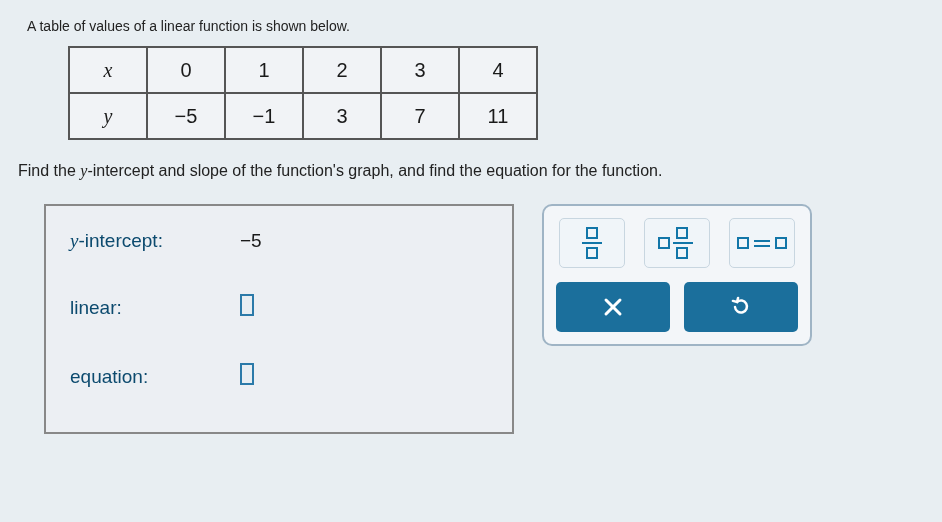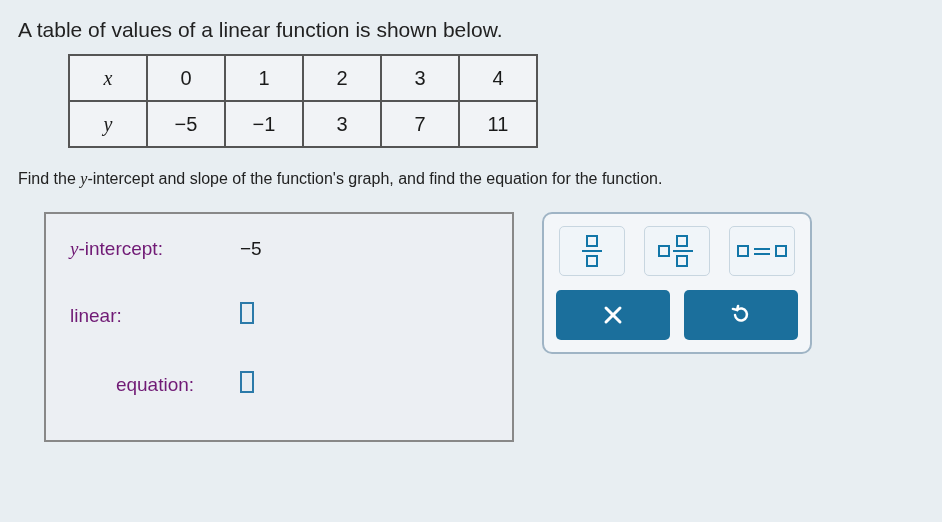--- a/index.html
+++ b/index.html
@@ -5,21 +5,21 @@
     * { box-sizing: border-box; margin: 0; padding: 0; }
     body {
       font-family: Arial, Helvetica, sans-serif;
       background: #e8eef2;
       width: 942px;
       height: 522px;
       padding: 18px 18px 0 18px;
       color: #1a1a1a;
       overflow: hidden;
     }
-    .prompt { font-size: 21px; color: #222; margin-bottom: 12px; }
+    .prompt { font-size: 14px; color: #222; margin-bottom: 12px; margin-left: 9px; }
     .values-table {
       border-collapse: collapse;
       margin-left: 50px;
       margin-bottom: 22px;
     }
     .values-table td {
       border: 2px solid #555;
       width: 78px;
       height: 46px;
       text-align: center;
@@ -34,22 +34,22 @@
     .instruction .ital { font-style: italic; font-family: Georgia, 'Times New Roman', serif; }
     .work-row { display: flex; gap: 28px; align-items: flex-start; padding-left: 26px; }
     .answer-panel {
       border: 2px solid #888;
       width: 470px;
       height: 230px;
       padding: 24px 24px 0 24px;
       background: #eceff3;
     }
     .ans-row { display: flex; align-items: center; margin-bottom: 42px; font-size: 19px; }
-    .ans-row:last-child { margin-bottom: 8px; text-align: center; }
-    .ans-label { width: 170px; font-style: italic; font-family: Georgia, 'Times New Roman', serif; color: #701a75; }
+    .ans-row:last-child { margin-bottom: 8px; }
+    .ans-label { width: 170px; font-style: italic; font-family: Georgia, 'Times New Roman', serif; color: #0c4a6e; }
     .ans-label.plain { font-style: normal; font-family: Arial, Helvetica, sans-serif; }
     .ans-val { font-size: 19px; }
     .placeholder-box {
       display: inline-block;
       width: 14px;
       height: 22px;
       border: 2px solid #2b7aa9;
       background: #e8eef2;
     }
     .tool-panel {

